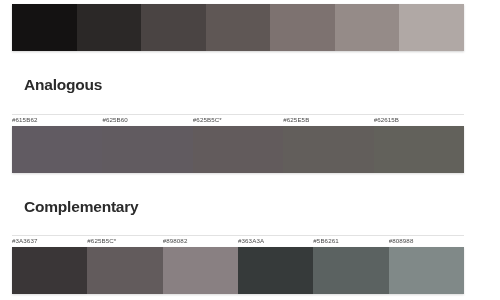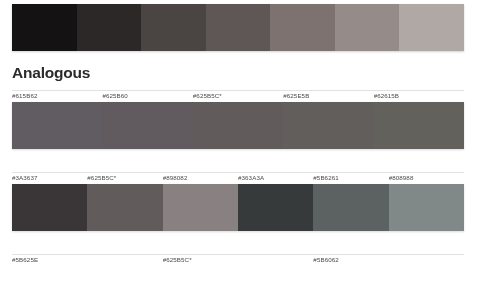--- a/index.html
+++ b/index.html
@@ -51,21 +51,21 @@
   
   .section {
     width: 452px;
   }
   .sec-title {
     font-size: 15.5px;
     font-weight: bold;
     color: #2b2b2b;
     letter-spacing: -0.2px;
     line-height: 1;
-    margin: 0;
+    margin: 12px;
     padding: 0;
   }
   .divider {
     height: 1px;
     background: #e2e2e2;
     width: 452px;
     margin: 0;
   }
 
   
@@ -125,20 +125,21 @@
         <span class="sw" style="background-color: rgb(97, 91, 96);"></span>
         <span class="sw" style="background-color: rgb(98, 91, 92);"></span>
         <span class="sw" style="background-color: rgb(98, 94, 91);"></span>
         <span class="sw" style="background-color: rgb(98, 97, 91);"></span>
       </div>
     </div>
 
     <div class="gap-after"></div>
 
     <div class="section">
+      <div class="sec-title">Complementary</div>
       <div class="gap-title"></div>
       <div class="divider"></div>
       <div class="hexrow">
         <span class="hex">#3A3637</span>
         <span class="hex">#625B5C*</span>
         <span class="hex">#898082</span>
         <span class="hex">#363A3A</span>
         <span class="hex">#5B6261</span>
         <span class="hex">#808988</span>
       </div>

